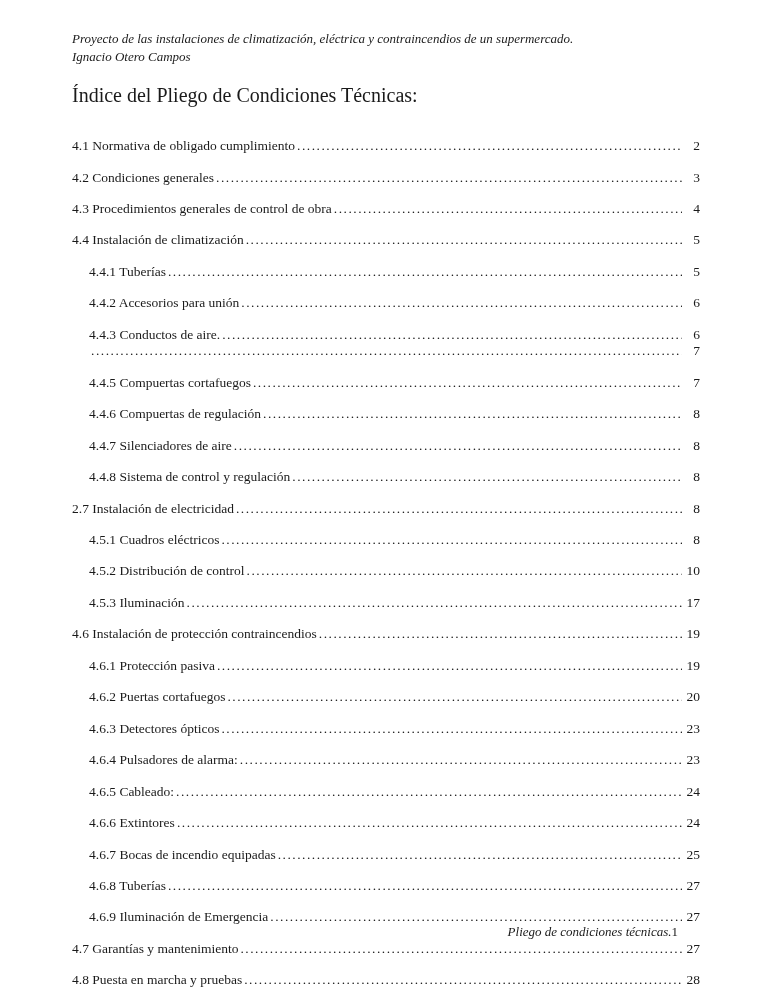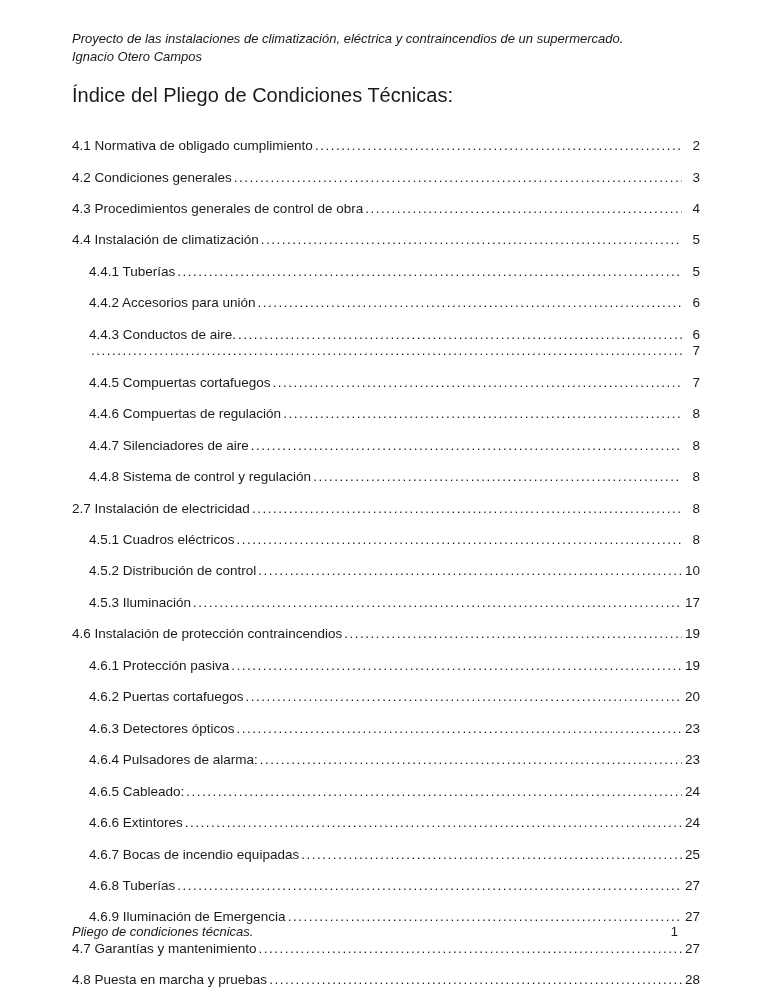--- a/index.html
+++ b/index.html
@@ -6,21 +6,21 @@
     margin: 0;
     padding: 0;
     background: #ffffff;
   }
   .page {
     position: relative;
     width: 768px;
     height: 994px;
     background: #ffffff;
     color: #1a1a1a;
-    font-family: Liberation Sans, sans-serif;
+    font-family: Liberation Serif, serif;
     overflow: hidden;
   }
   .content {
     position: absolute;
     left: 72px;
     width: 628px;
     top: 0;
   }
   .doc-header {
     margin-top: 30px;
@@ -62,21 +62,21 @@
     flex: 0 0 auto;
     min-width: 18px;
     text-align: right;
   }
   .doc-footer {
     position: absolute;
     left: 72px;
     width: 628px;
     top: 924px;
     display: flex;
-    justify-content: space-between;
+    justify-content: flex-end;
     font-size: 13px;
   }
   .footer-left {
     font-style: italic;
   }
   .footer-page {
     font-style: normal;
     padding-right: 22px;
   }
 </style>

